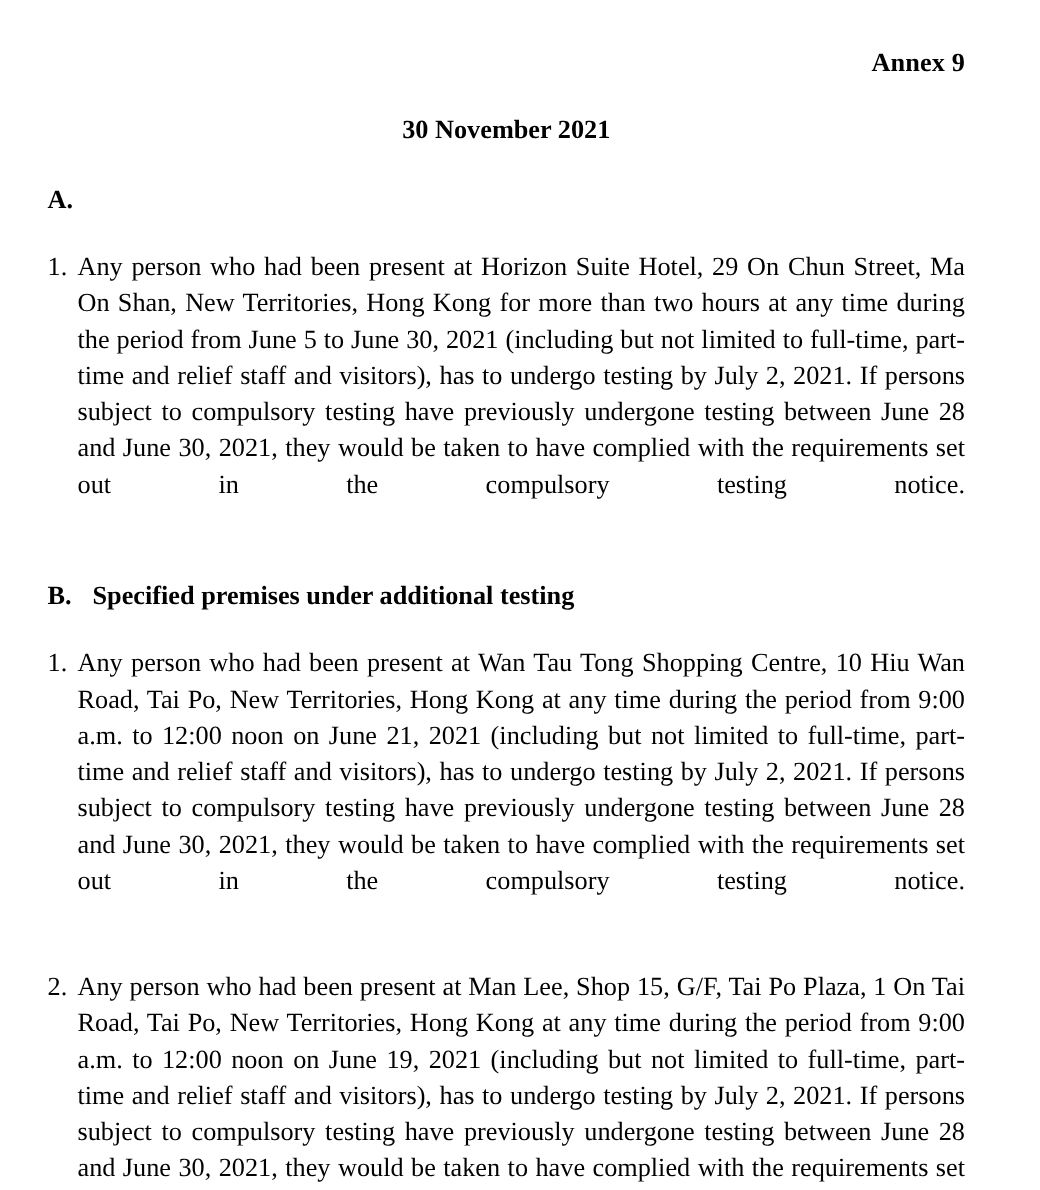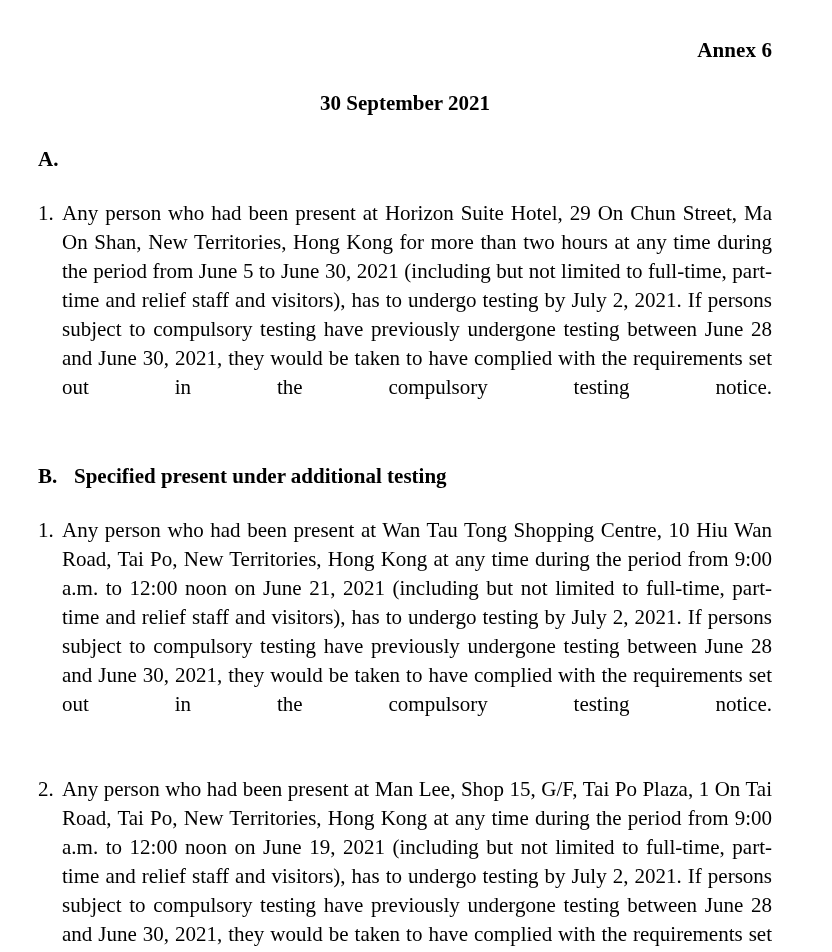--- a/index.html
+++ b/index.html
@@ -98,37 +98,37 @@
     display: inline-block;
     width: 100%;
   }
 </style>
 </head>
 <body>
 
 <div class="page">
   <div class="content">
 
-    <div class="annex-line">Annex 6</div>
+    <div class="annex-line">Annex 9</div>
 
-    <div class="doc-title date-line">30 September 2021</div>
+    <div class="doc-title date-line">30 November 2021</div>
 
 
     <div class="section">
       <span class="section-letter">A.</span>
     </div>
 
     <div class="item">
       <span class="item-number">1.</span>
       <span class="item-text">Any person who had been present at Horizon Suite Hotel, 29 On Chun Street, Ma On Shan, New Territories, Hong Kong for more than two hours at any time during the period from June 5 to June 30, 2021 (including but not limited to full-time, part-time and relief staff and visitors), has to undergo testing by July 2, 2021. If persons subject to compulsory testing have previously undergone testing between June 28 and June 30, 2021, they would be taken to have complied with the requirements set out in the compulsory testing notice.</span>
     </div>
 
     <div class="section">
       <span class="section-letter">B.</span>
-      <span class="section-heading-text">Specified present under additional testing</span>
+      <span class="section-heading-text">Specified premises under additional testing</span>
     </div>
 
     <div class="item">
       <span class="item-number">1.</span>
       <span class="item-text">Any person who had been present at Wan Tau Tong Shopping Centre, 10 Hiu Wan Road, Tai Po, New Territories, Hong Kong at any time during the period from 9:00 a.m. to 12:00 noon on June 21, 2021 (including but not limited to full-time, part-time and relief staff and visitors), has to undergo testing by July 2, 2021. If persons subject to compulsory testing have previously undergone testing between June 28 and June 30, 2021, they would be taken to have complied with the requirements set out in the compulsory testing notice.</span>
     </div>
 
     <div class="item">
       <span class="item-number">2.</span>
       <span class="item-text">Any person who had been present at Man Lee, Shop 15, G/F, Tai Po Plaza, 1 On Tai Road, Tai Po, New Territories, Hong Kong at any time during the period from 9:00 a.m. to 12:00 noon on June 19, 2021 (including but not limited to full-time, part-time and relief staff and visitors), has to undergo testing by July 2, 2021. If persons subject to compulsory testing have previously undergone testing between June 28 and June 30, 2021, they would be taken to have complied with the requirements set out in the compulsory testing notice.</span>

